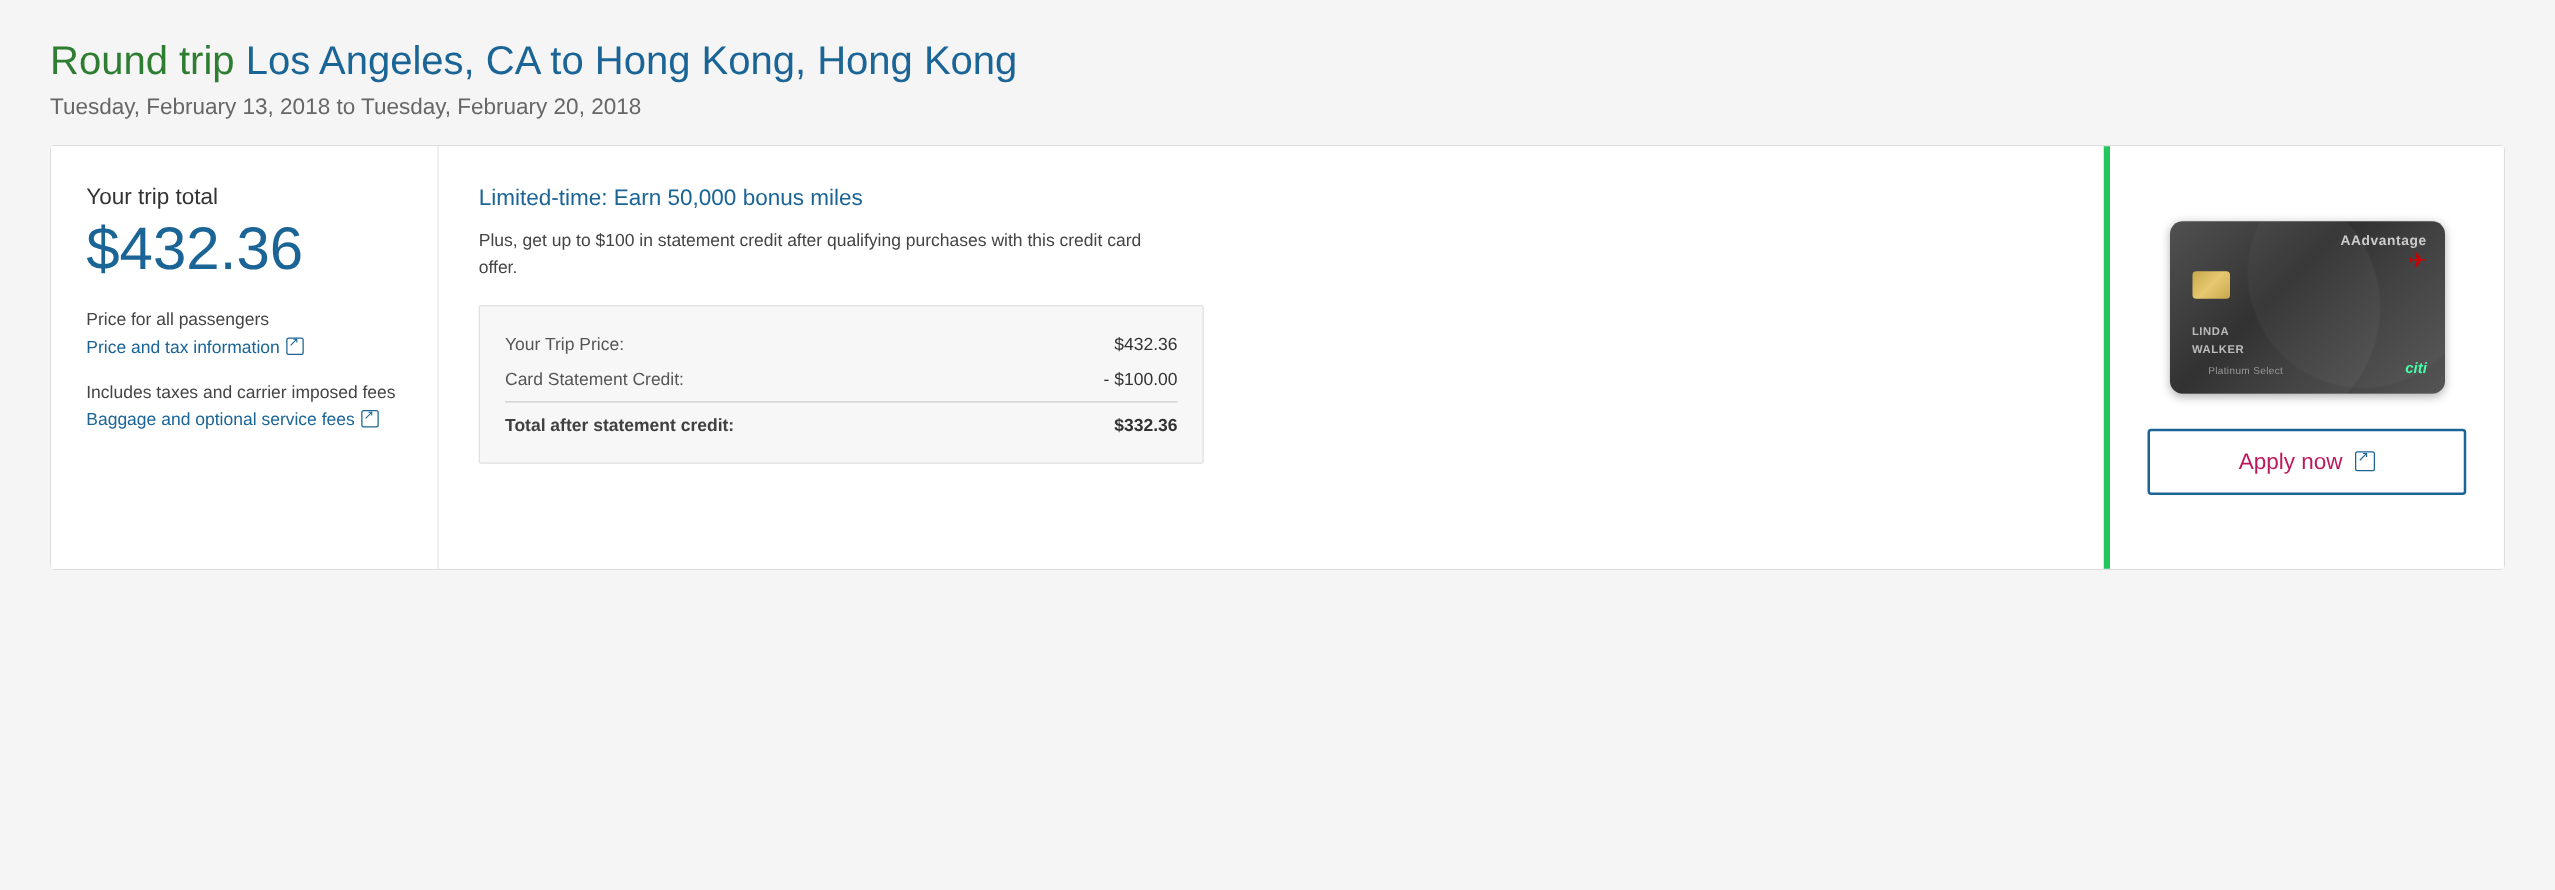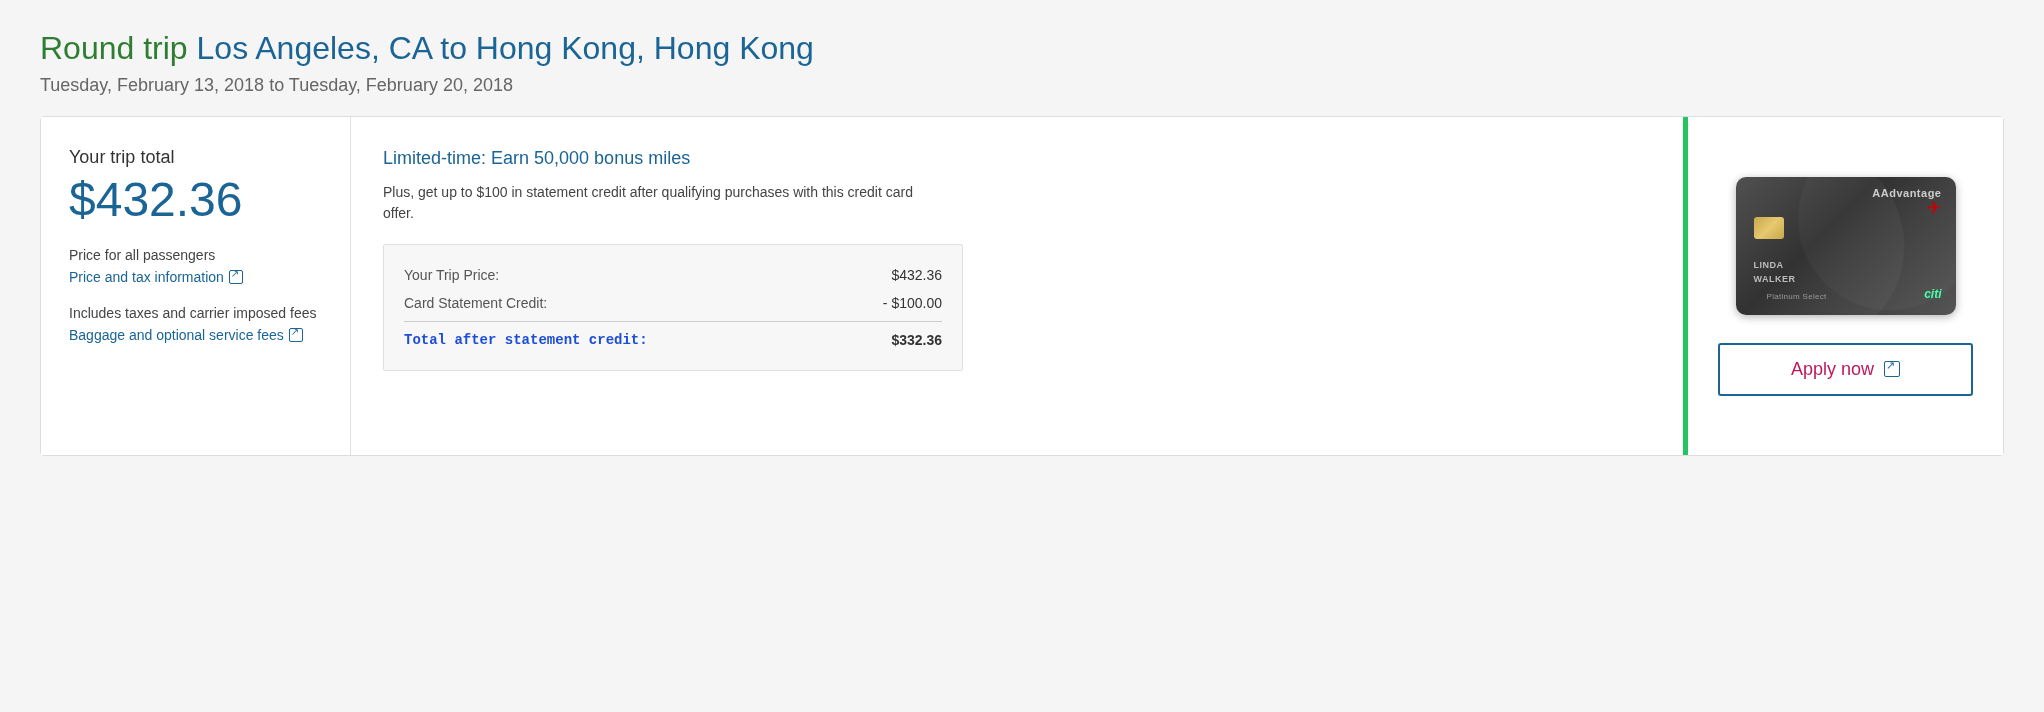--- a/index.html
+++ b/index.html
@@ -136,21 +136,21 @@
       color: #444;
       text-align: center;
     }
     .promo-row.divider {
       border-top: 1px solid #ccc;
       margin-top: 4px;
       padding-top: 10px;
     }
     .promo-row .label { color: #555; }
     .promo-row .value { color: #333; }
-    .promo-row.total-row .label { font-weight: 600; color: #1d4ed8; font-family: Liberation Mono, monospace; }
+    .promo-row.total-row .label { font-weight: 600; color: #404040; }
     .promo-row.total-row .value { font-weight: 700; color: #333; }
     
     .cta-panel {
       width: 320px;
       min-width: 280px;
       padding: 28px 30px;
       display: flex;
       flex-direction: column;
       align-items: center;
       justify-content: center;

